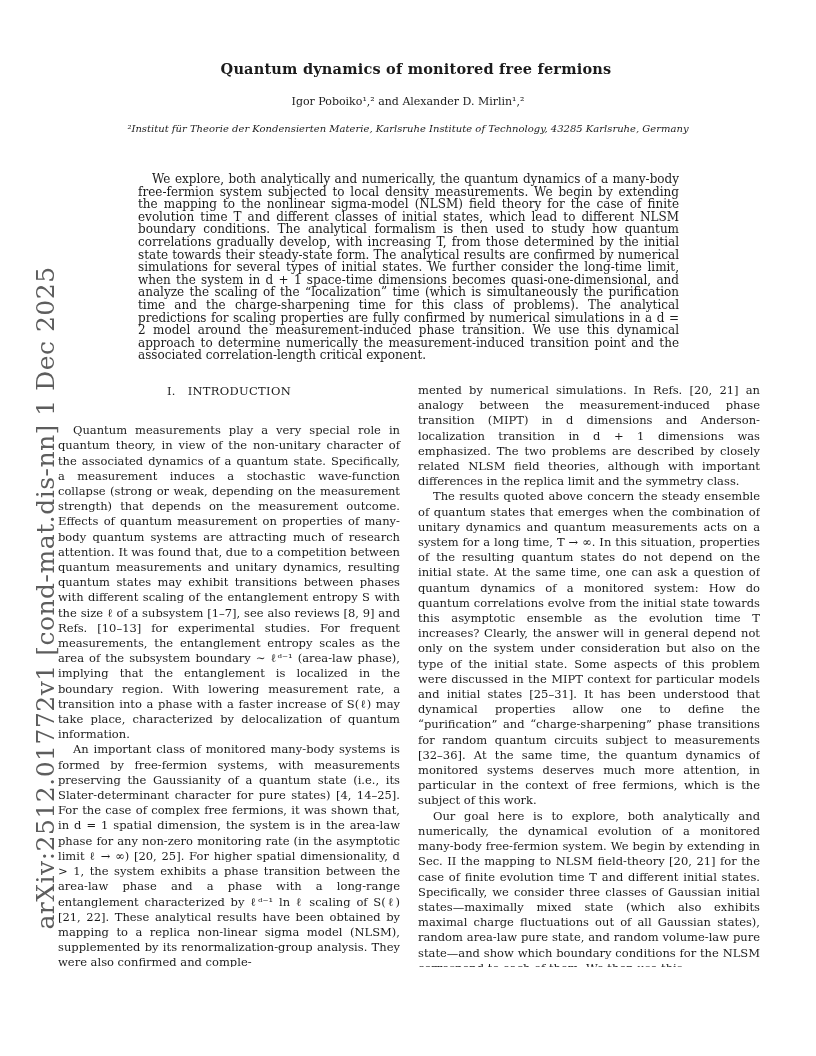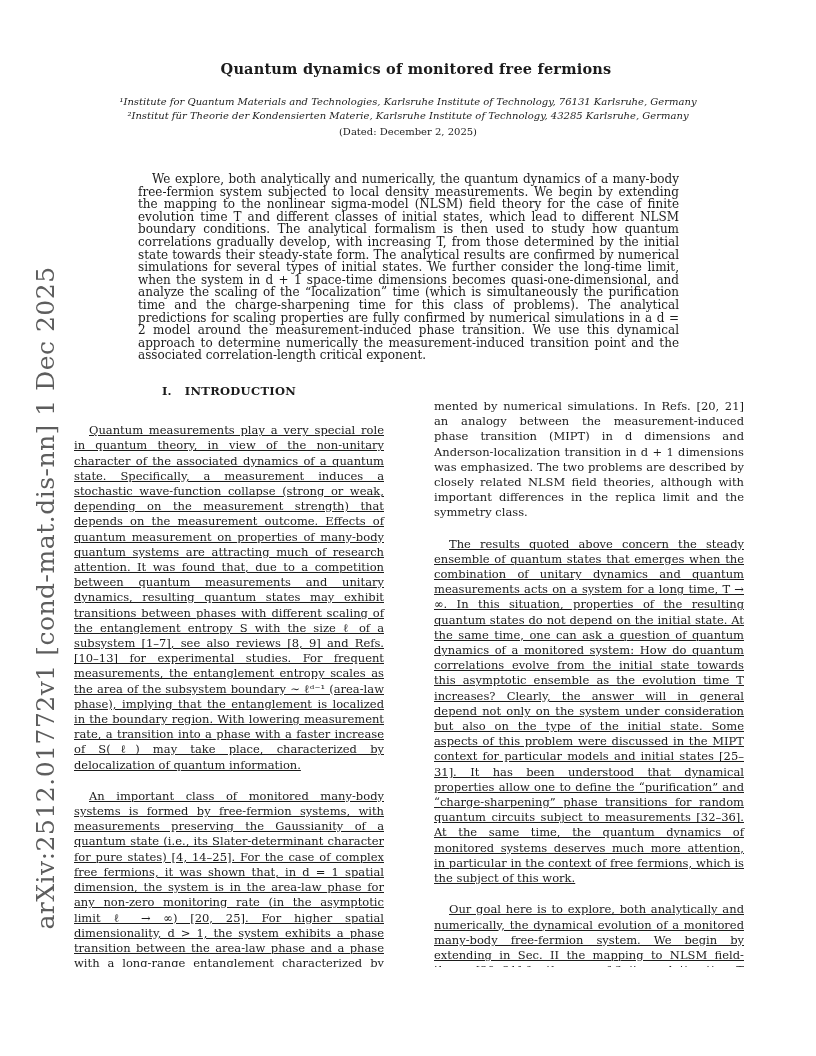--- a/index.html
+++ b/index.html
@@ -71,41 +71,40 @@
     overflow: hidden;
   }
   .col {
     width: 342px;
     font-size: 11.5px;
     line-height: 15.2px;
     text-align: justify;
   }
   .section-heading {
     font-size: 11.5px;
-    font-weight: bold;
+    font-weight: normal;
     text-align: center;
     margin: 1px 0 24px 0;
     letter-spacing: 0.3px;
   }
-  .col p { margin: 16px; }
-  .col p.indent { text-indent: 15px; text-decoration: underline; }
+  .col p { margin: 0; }
+  .col p.indent { text-indent: 15px; }
   .col p.noindent { text-indent: 0; }
 </style>
 </head>
 <body>
 
 <div class="page">
 
   <div class="arxiv-stamp">arXiv:2512.01772v1 [cond-mat.dis-nn] 1 Dec 2025</div>
 
   <div class="head-block">
     <h1 class="title">Quantum dynamics of monitored free fermions</h1>
-    <p class="affil">¹Institute for Quantum Materials and Technologies, Karlsruhe Institute of Technology, 76131 Karlsruhe, Germany</p>
+    <div class="authors">Igor Poboiko¹,² and Alexander D. Mirlin¹,²</div>
     <p class="affil">²Institut für Theorie der Kondensierten Materie, Karlsruhe Institute of Technology, 43285 Karlsruhe, Germany</p>
-    <div class="dateline">(Dated: December 2, 2025)</div>
   </div>
 
   <div class="abstract">We explore, both analytically and numerically, the quantum dynamics of a many-body free-fermion system subjected to local density measurements. We begin by extending the mapping to the nonlinear sigma-model (NLSM) field theory for the case of finite evolution time T and different classes of initial states, which lead to different NLSM boundary conditions. The analytical formalism is then used to study how quantum correlations gradually develop, with increasing T, from those determined by the initial state towards their steady-state form. The analytical results are confirmed by numerical simulations for several types of initial states. We further consider the long-time limit, when the system in d + 1 space-time dimensions becomes quasi-one-dimensional, and analyze the scaling of the “localization” time (which is simultaneously the purification time and the charge-sharpening time for this class of problems). The analytical predictions for scaling properties are fully confirmed by numerical simulations in a d = 2 model around the measurement-induced phase transition. We use this dynamical approach to determine numerically the measurement-induced transition point and the associated correlation-length critical exponent.</div>
 
   <div class="columns">
     <div class="col">
       <h2 class="section-heading">I.&nbsp;&nbsp;&nbsp;INTRODUCTION</h2>
       <p class="indent">Quantum measurements play a very special role in quantum theory, in view of the non-unitary character of the associated dynamics of a quantum state. Specifically, a measurement induces a stochastic wave-function collapse (strong or weak, depending on the measurement strength) that depends on the measurement outcome. Effects of quantum measurement on properties of many-body quantum systems are attracting much of research attention. It was found that, due to a competition between quantum measurements and unitary dynamics, resulting quantum states may exhibit transitions between phases with different scaling of the entanglement entropy S with the size ℓ of a subsystem [1–7], see also reviews [8, 9] and Refs. [10–13] for experimental studies. For frequent measurements, the entanglement entropy scales as the area of the subsystem boundary ∼ ℓᵈ⁻¹ (area-law phase), implying that the entanglement is localized in the boundary region. With lowering measurement rate, a transition into a phase with a faster increase of S(ℓ) may take place, characterized by delocalization of quantum information.</p>
       <p class="indent">An important class of monitored many-body systems is formed by free-fermion systems, with measurements preserving the Gaussianity of a quantum state (i.e., its Slater-determinant character for pure states) [4, 14–25]. For the case of complex free fermions, it was shown that, in d = 1 spatial dimension, the system is in the area-law phase for any non-zero monitoring rate (in the asymptotic limit ℓ → ∞) [20, 25]. For higher spatial dimensionality, d &gt; 1, the system exhibits a phase transition between the area-law phase and a phase with a long-range entanglement characterized by ℓᵈ⁻¹ ln ℓ scaling of S(ℓ) [21, 22]. These analytical results have been obtained by mapping to a replica non-linear sigma model (NLSM), supplemented by its renormalization-group analysis. They were also confirmed and comple-</p>
     </div>

